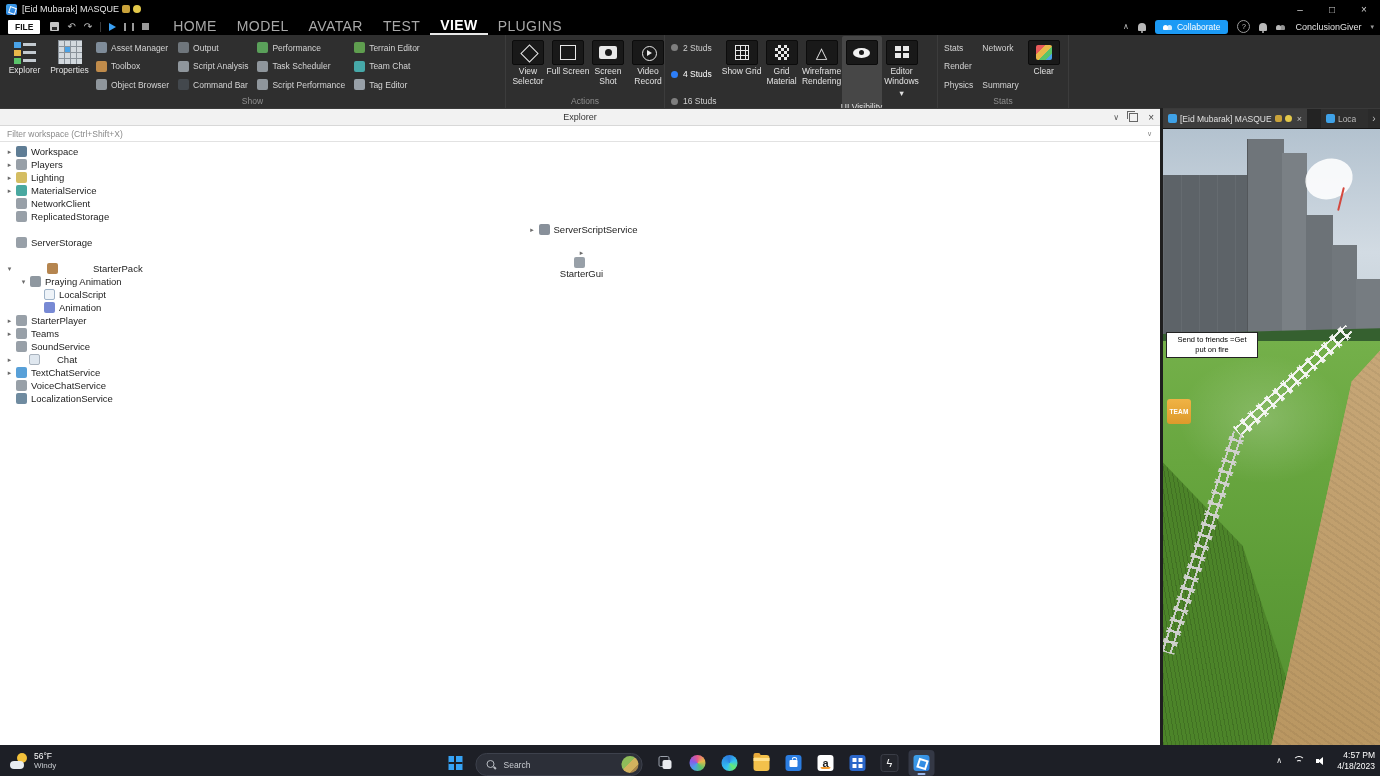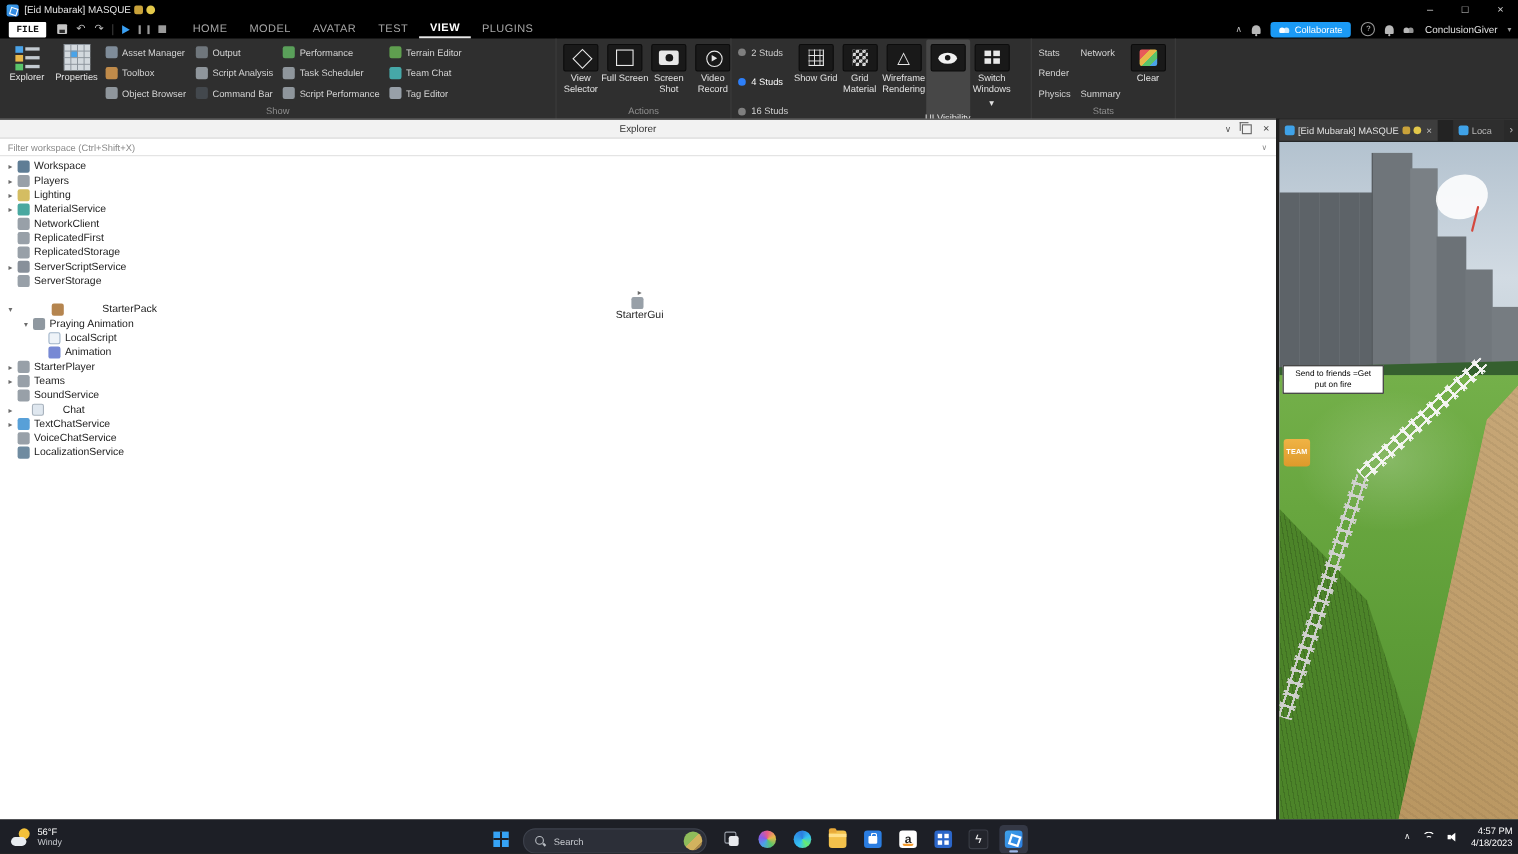--- a/index.html
+++ b/index.html
@@ -16,31 +16,31 @@
             border:1px solid #fff;transform:rotate(18deg);}
   .t-emoji{width:8px;height:8px;border-radius:2px;margin-left:3px;flex:none;}
   .t-emoji.e1{background:#c9a23a;} .t-emoji.e2{background:#e3c84a;border-radius:50%;}
   .tb-controls{margin-left:auto;display:flex;height:18px;}
   .tctl{width:32px;display:flex;align-items:center;justify-content:center;color:#d0d0d0;font-size:10px;}
 
   
   #menubar{position:absolute;left:0;top:18px;width:1380px;height:17px;background:#000;
            display:flex;align-items:center;font-size:9px;}
   .file-btn{background:#fff;color:#111;font-weight:bold;font-size:8.5px;
-            padding:2px 7px;margin-left:8px;border-radius:1px;font-family:Liberation Mono, monospace;}
+            padding:2px 7px;margin-left:8px;border-radius:1px;}
   .qa{display:flex;align-items:center;gap:8px;margin-left:10px;color:#c8c8c8;}
   .qa-save{width:9px;height:9px;background:#c4c4c4;position:relative;border-radius:1px;}
   .qa-save::after{content:"";position:absolute;left:2px;bottom:1px;width:5px;height:3px;background:#2b2b2b;}
   .qa-undo,.qa-redo{font-size:10px;line-height:1;color:#bdbdbd;}
   .qa-sep{width:1px;height:10px;background:#3a3a3a;}
   .qa-play{width:0;height:0;border-left:7px solid #3aa0f3;border-top:4.5px solid transparent;border-bottom:4.5px solid transparent;}
   .qa-pause{width:6px;height:8px;border-left:2px solid #9a9a9a;border-right:2px solid #9a9a9a;}
   .qa-stop{width:7px;height:7px;background:#9a9a9a;}
   #mtabs{display:flex;align-items:center;margin-left:14px;height:17px;}
-  .mtab{padding:0 10px;height:15px;line-height:15px;color:#a8a8a8;letter-spacing:.4px;font-size:10px;}
+  .mtab{padding:0 10px;height:15px;line-height:15px;color:#a8a8a8;letter-spacing:.4px;font-size:14px;}
   .mtab.active{color:#fff;border-bottom:2px solid #e8e8e8;font-weight:bold;}
   .mright{margin-left:auto;display:flex;align-items:center;gap:9px;padding-right:6px;color:#bdbdbd;}
   .mr-chev{font-size:8px;}
   .bell{width:8px;height:8px;background:#b8b8b8;border-radius:4px 4px 1px 1px;position:relative;}
   .bell::after{content:"";position:absolute;left:3px;bottom:-2px;width:2px;height:2px;border-radius:50%;background:#b8b8b8;}
   .collab{height:14px;background:#1b9af5;border-radius:3px;color:#fff;display:flex;align-items:center;
           gap:4px;padding:0 8px;font-size:8.5px;}
   .ppl{width:10px;height:7px;position:relative;}
   .ppl::before,.ppl::after{content:"";position:absolute;bottom:0;width:5px;height:5px;border-radius:50% 50% 1px 1px;background:#fff;}
   .ppl::before{left:0;} .ppl::after{left:4px;opacity:.8;}
@@ -436,21 +436,21 @@
           <div class="rbig dark">
             <div class="rbicon" data-icon="wireframe-rendering"></div>
             <div class="rblabel">Wireframe Rendering</div>
           </div>
           <div class="rbig dark active">
             <div class="rbicon" data-icon="ui-visibility"></div>
             <div class="rblabel">UI Visibility</div>
           </div>
           <div class="rbig dark">
             <div class="rbicon" data-icon="switch-windows"></div>
-            <div class="rblabel">Switch Windows</div>
+            <div class="rblabel">Editor Windows</div>
             <div class="rblabel">▾</div>
           </div>
         </div>
         <div class="rglabel">Settings</div>
       </div>
       <div class="rgroup g3">
         <div class="rbody">
           <div class="rcol">
             <div class="rsmall">
               <span class="rslabel">Stats</span>
@@ -514,29 +514,24 @@
             <span class="ticon" data-icon="material-service"></span>
             <span class="tlabel">MaterialService</span>
           </div>
           <div class="trow" style="padding-left: 3px;">
             <span class="tarrow"></span>
             <span class="ticon" data-icon="network-client"></span>
             <span class="tlabel">NetworkClient</span>
           </div>
           <div class="trow" style="padding-left: 3px;">
             <span class="tarrow"></span>
-            <span class="ticon" data-icon="replicated-first"></span>
-            <span class="tlabel">ReplicatedFirst</span>
-          </div>
-          <div class="trow" style="padding-left: 3px;">
-            <span class="tarrow"></span>
             <span class="ticon" data-icon="replicated-storage"></span>
             <span class="tlabel">ReplicatedStorage</span>
           </div>
-          <div class="trow" style="padding-left: 3px;">
+          <div class="trow" style="padding-left: 3px; justify-content: center;">
             <span class="tarrow">▸</span>
             <span class="ticon" data-icon="server-script-service"></span>
             <span class="tlabel">ServerScriptService</span>
           </div>
           <div class="trow" style="padding-left: 3px;">
             <span class="tarrow"></span>
             <span class="ticon" data-icon="server-storage"></span>
             <span class="tlabel">ServerStorage</span>
           </div>
           <div class="trow" style="padding-left: 3px; flex-direction: column;">

